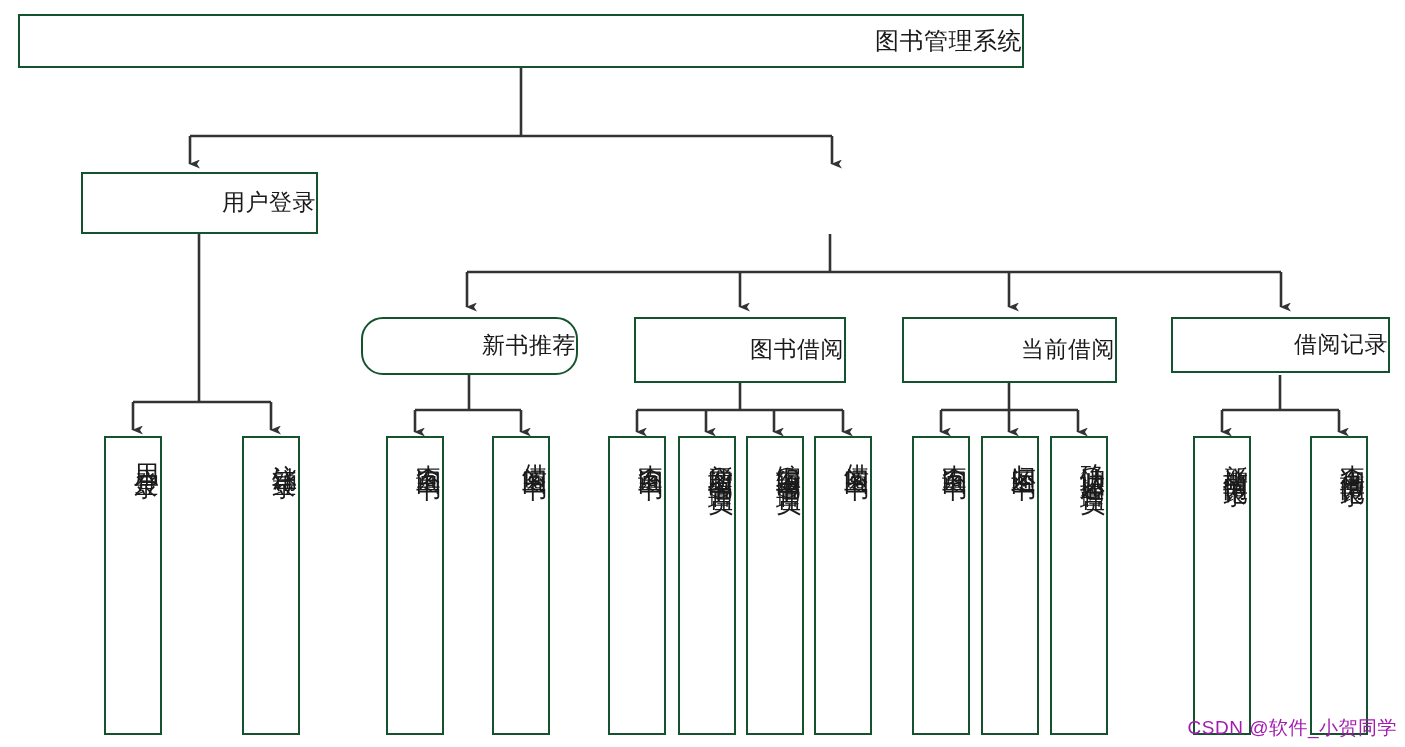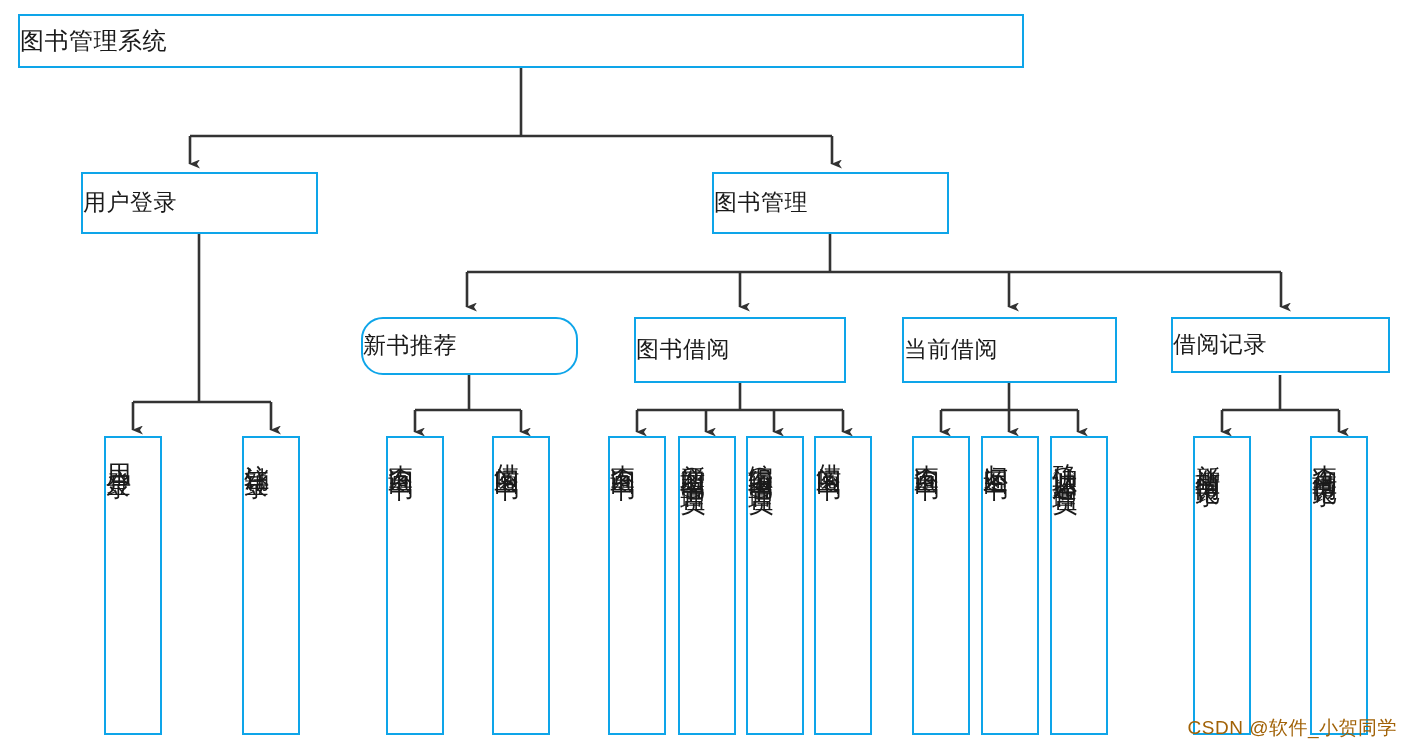--- a/index.html
+++ b/index.html
@@ -21,25 +21,25 @@
     position: absolute;
     left: 0;
     top: 0;
     width: 1405px;
     height: 747px;
     pointer-events: none;
   }
   .node {
     position: absolute;
     box-sizing: border-box;
-    border: 2px solid #0ea5e9;
+    border: 2px solid #14532d;
     background: #ffffff;
     display: flex;
     align-items: center;
-    justify-content: flex-start;
+    justify-content: flex-end;
     color: #1a1a1a;
   }
   .node .lbl {
     display: block;
     text-align: center;
     line-height: 1.18;
     white-space: nowrap;
   }
   
   .node.h .lbl {
@@ -60,21 +60,21 @@
     font-size: 25px;
     line-height: 1.05;
     letter-spacing: 4px;
     white-space: nowrap;
   }
   .watermark {
     position: absolute;
     right: 8px;
     bottom: 6px;
     font-size: 19px;
-    color: #a16207;
+    color: #a21caf;
     letter-spacing: 0.5px;
     white-space: nowrap;
   }
 </style>
 </head>
 <body>
 
 <div id="canvas">
 
   <svg id="edges" viewBox="0 0 1405 747" xmlns="http://www.w3.org/2000/svg">
@@ -128,23 +128,20 @@
   </svg>
 
   <div class="node h root" style="left:18px; top:14px; width:1006px; height:54px;">
     <span class="lbl">图书管理系统</span>
   </div>
 
   <div class="node h" style="left:81px; top:172px; width:237px; height:62px;">
     <span class="lbl">用户登录</span>
   </div>
 
-  <div class="node h" style="left:712px; top:172px; width:237px; height:62px;">
-    <span class="lbl">图书管理</span>
-  </div>
 
   <div class="node h" style="left:361px; top:317px; width:217px; height:58px;border-radius:22px;">
     <span class="lbl">新书推荐</span>
   </div>
 
   <div class="node h" style="left:634px; top:317px; width:212px; height:66px;">
     <span class="lbl">图书借阅</span>
   </div>
 
   <div class="node h" style="left:902px; top:317px; width:215px; height:66px;">

